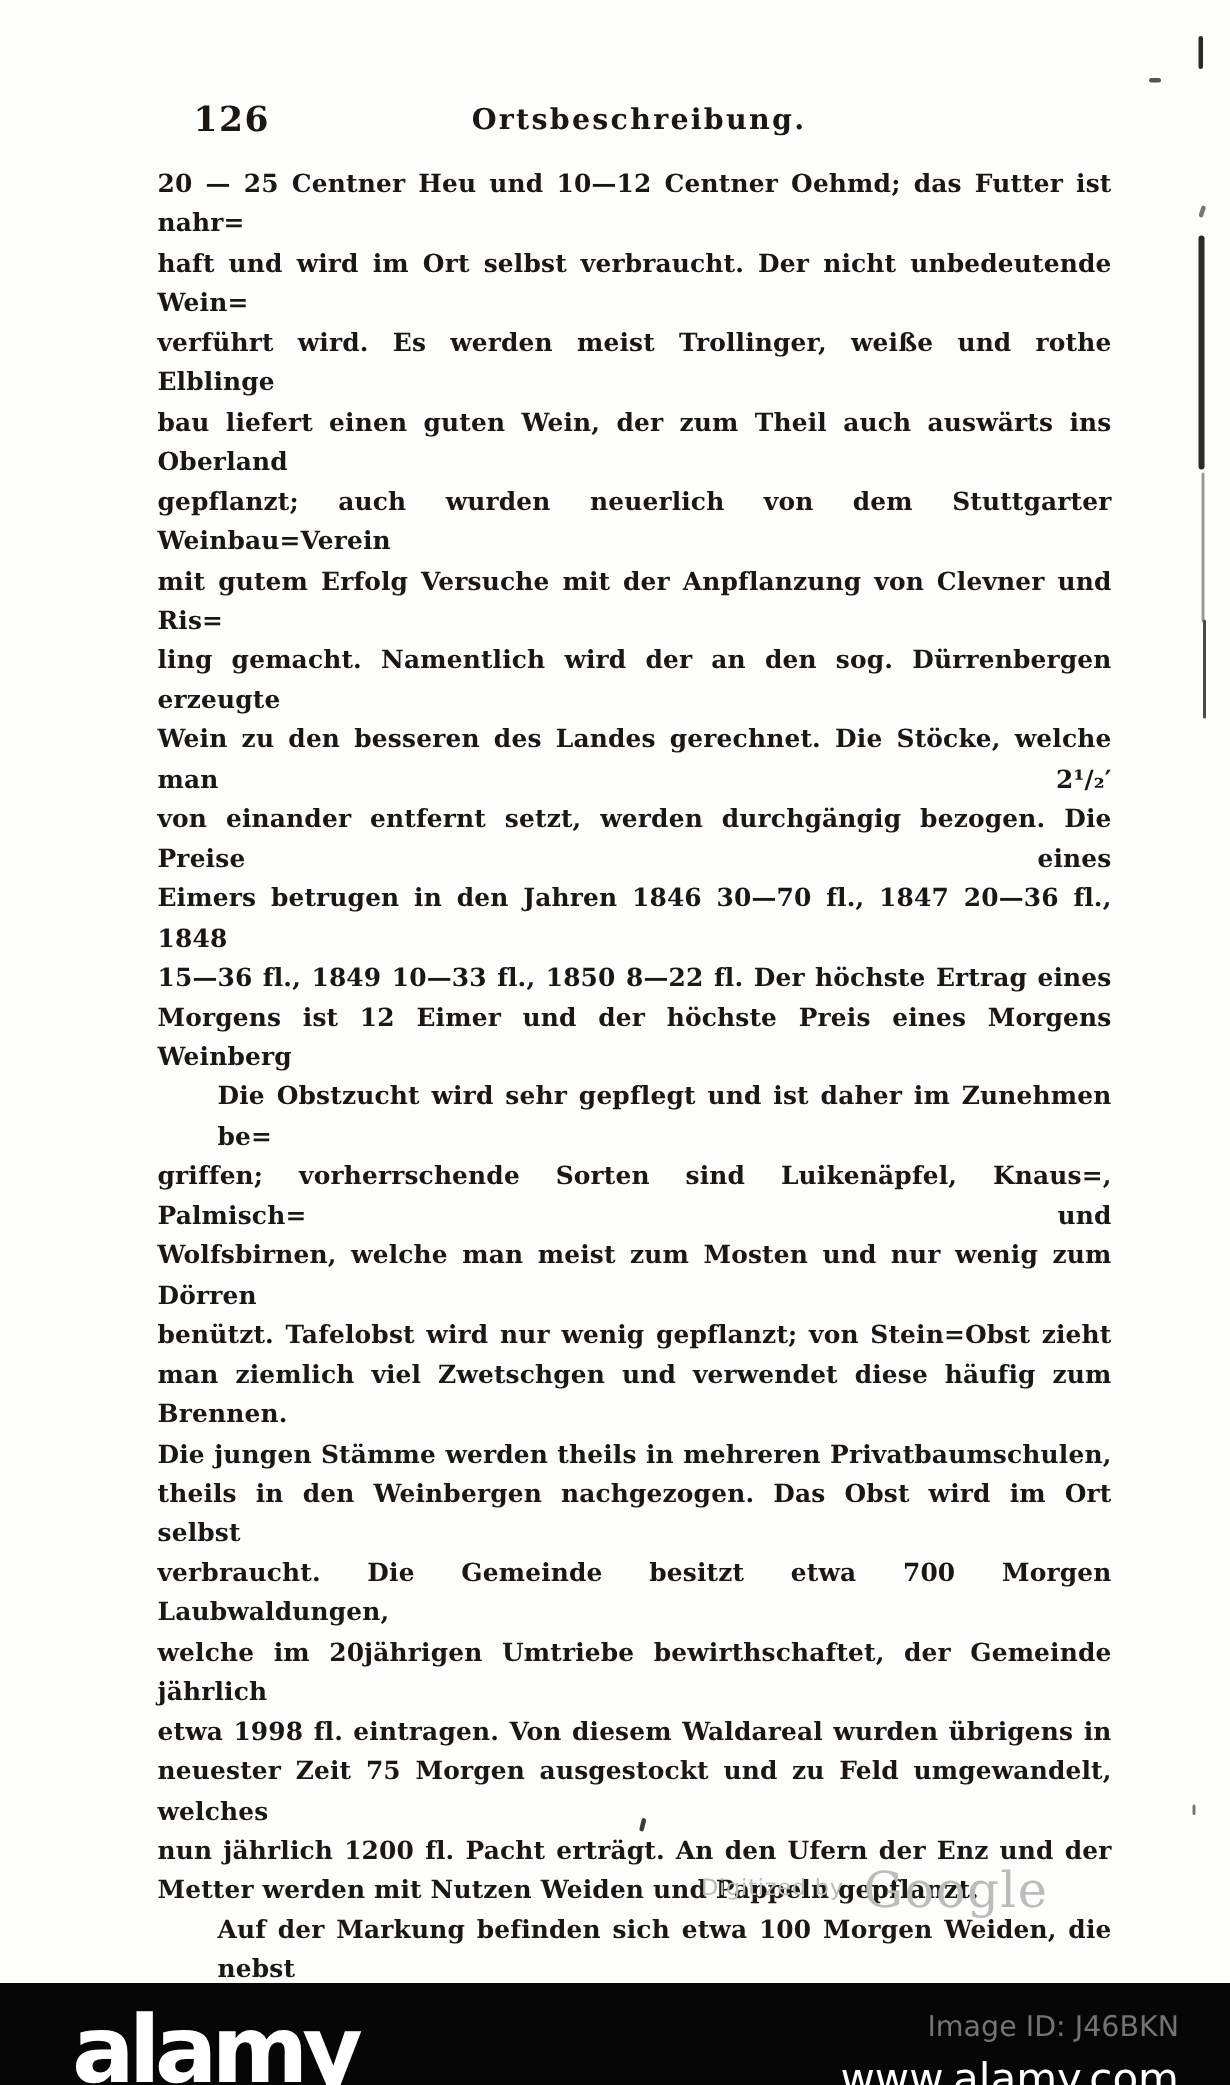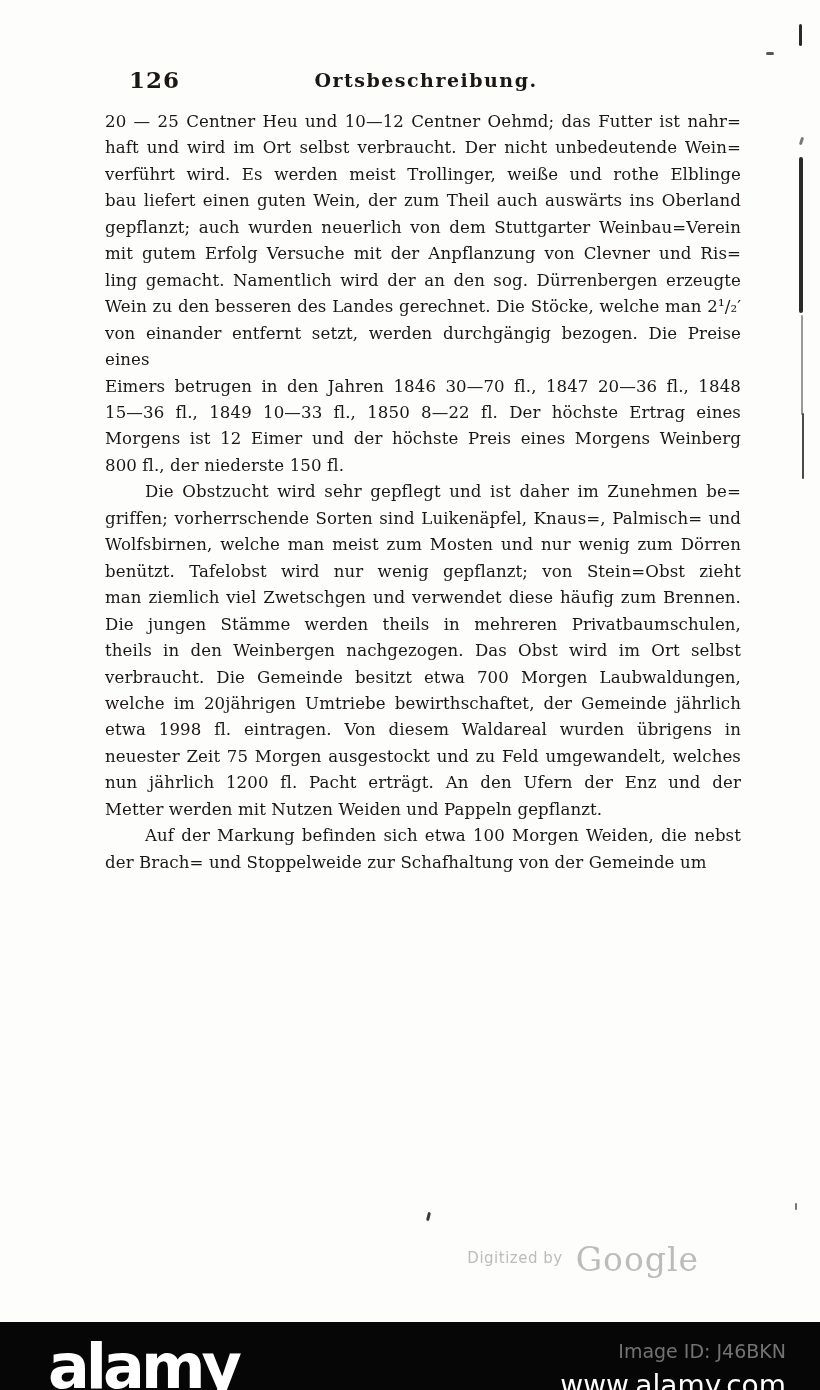--- a/index.html
+++ b/index.html
@@ -27,21 +27,21 @@
   }
   .running-title{
     position:absolute;left:0;width:100%;text-align:center;top:3px;
     font-size:19px;font-weight:700;letter-spacing:1.5px;
   }
   .text-block{
     position:absolute;left:105px;top:109px;width:636px;color:var(--ink);
   }
   .para{margin:0;}
   .line{
-    font-size:16.6px;font-weight:400;line-height:26.45px;white-space:normal;
+    font-size:16.6px;font-weight:700;line-height:26.45px;white-space:normal;
     text-align:justify;text-align-last:justify;letter-spacing:.1px;
   }
   .para .line:last-child{text-align-last:left;}
   .para.indent .line:first-child{padding-left:40px;}
   
   .digitized{
     position:absolute;top:1240px;right:121px;color:var(--digitized-gray);
     white-space:nowrap;font-family:"DejaVu Sans","Liberation Sans",sans-serif;text-align:right;
   }
   .digitized .prefix{font-size:15px;vertical-align:8px;letter-spacing:.5px;}
@@ -94,21 +94,20 @@
           <div class="line">verführt wird.  Es werden meist Trollinger, weiße und rothe Elblinge</div>
           <div class="line">bau liefert einen guten Wein, der zum Theil auch auswärts ins Oberland</div>
           <div class="line">gepflanzt; auch wurden neuerlich von dem Stuttgarter Weinbau=Verein</div>
           <div class="line">mit gutem Erfolg Versuche mit der Anpflanzung von Clevner und Ris=</div>
           <div class="line">ling gemacht.  Namentlich wird der an den sog. Dürrenbergen erzeugte</div>
           <div class="line">Wein zu den besseren des Landes gerechnet.  Die Stöcke, welche man 2¹/₂′</div>
           <div class="line">von einander entfernt setzt, werden durchgängig bezogen.  Die Preise eines</div>
           <div class="line">Eimers betrugen in den Jahren 1846 30—70 fl., 1847 20—36 fl., 1848</div>
           <div class="line">15—36 fl., 1849 10—33 fl., 1850 8—22 fl.  Der höchste Ertrag eines</div>
           <div class="line">Morgens ist 12 Eimer und der höchste Preis eines Morgens Weinberg</div>
-          <div class="line">800 fl., der niederste 150 fl.</div>
         </div>
         <div class="para indent">
           <div class="line">Die Obstzucht wird sehr gepflegt und ist daher im Zunehmen be=</div>
           <div class="line">griffen; vorherrschende Sorten sind Luikenäpfel, Knaus=, Palmisch= und</div>
           <div class="line">Wolfsbirnen, welche man meist zum Mosten und nur wenig zum Dörren</div>
           <div class="line">benützt.  Tafelobst wird nur wenig gepflanzt; von Stein=Obst zieht</div>
           <div class="line">man ziemlich viel Zwetschgen und verwendet diese häufig zum Brennen.</div>
           <div class="line">Die jungen Stämme werden theils in mehreren Privatbaumschulen,</div>
           <div class="line">theils in den Weinbergen nachgezogen.  Das Obst wird im Ort selbst</div>
           <div class="line">verbraucht.  Die Gemeinde besitzt etwa 700 Morgen Laubwaldungen,</div>

